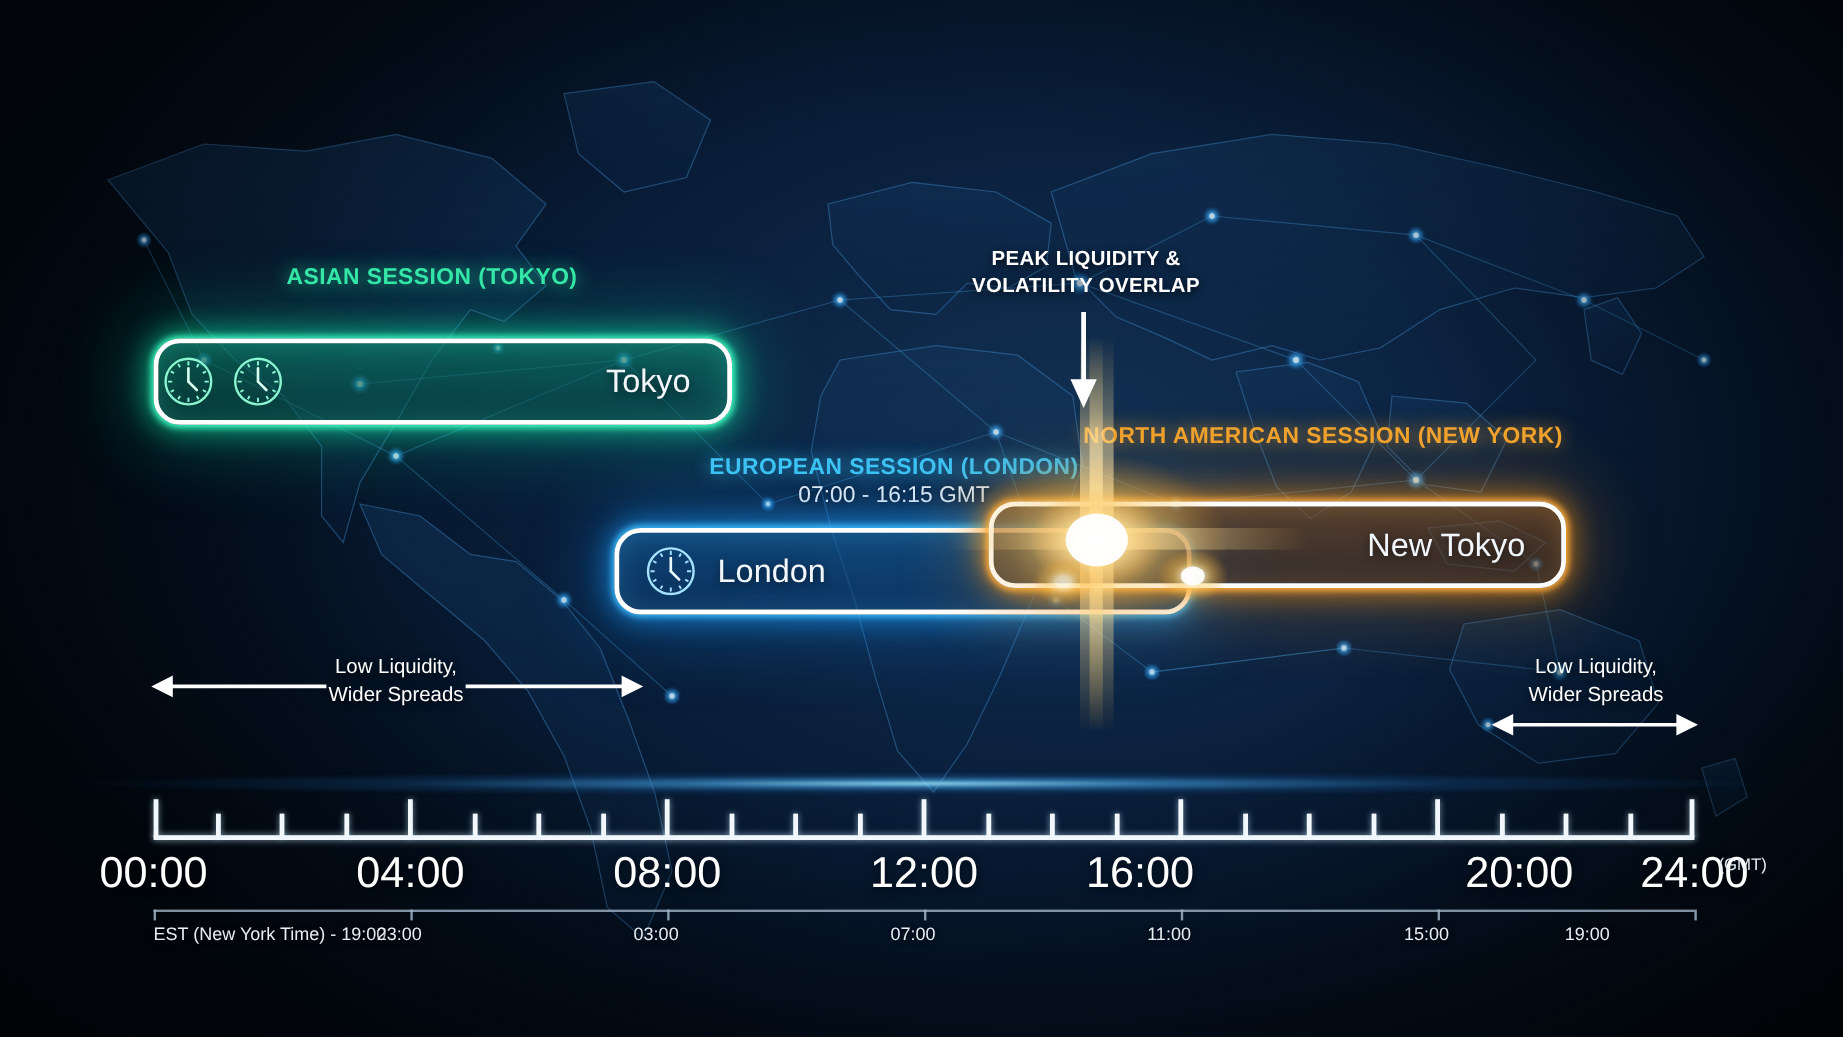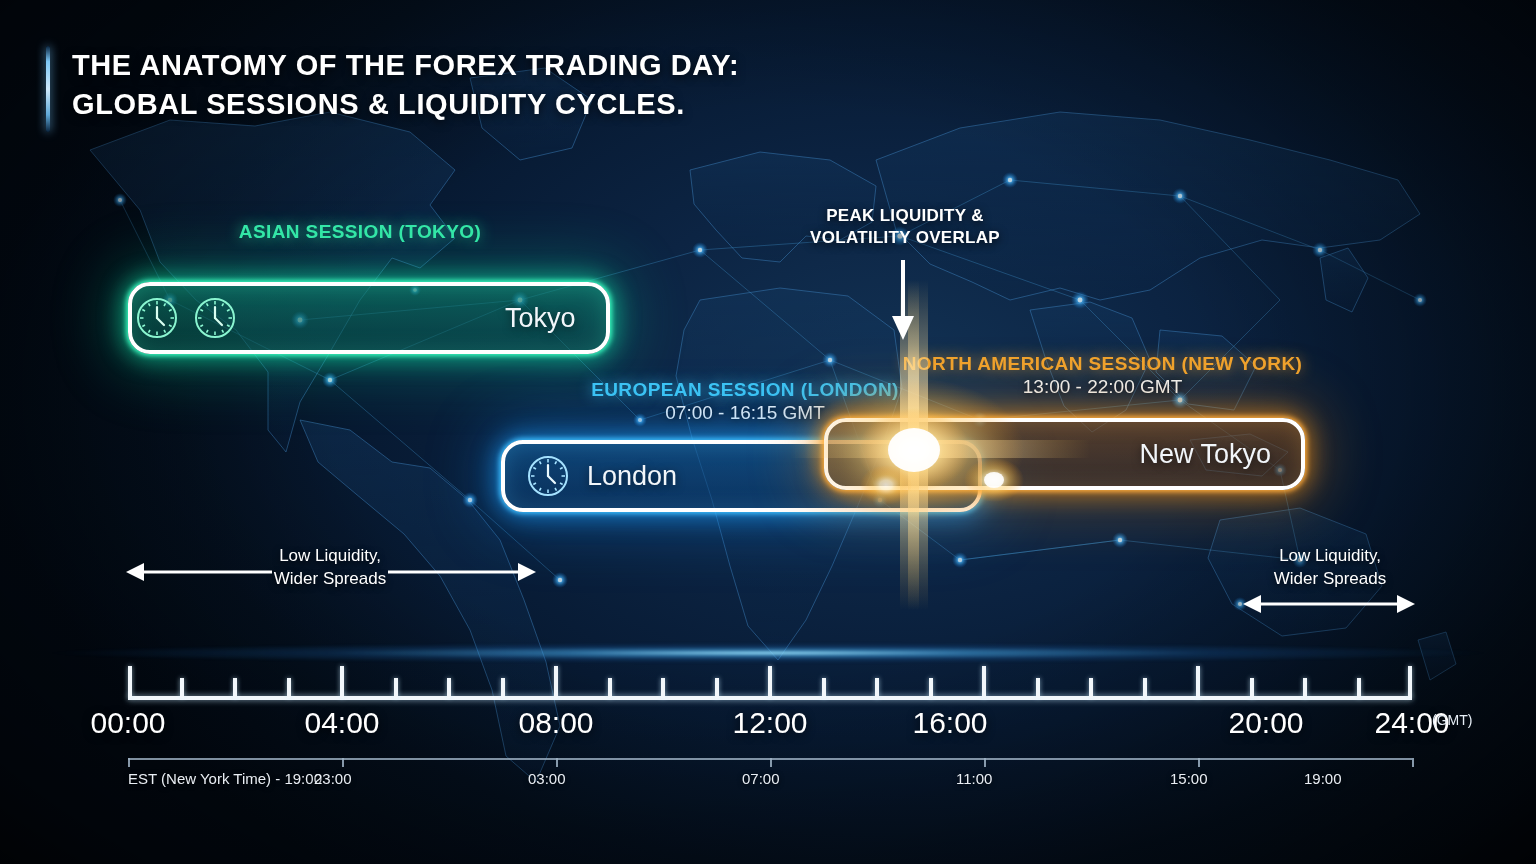--- a/index.html
+++ b/index.html
@@ -82,21 +82,21 @@
     font-weight:bold; line-height:1.3; letter-spacing:.3px; text-shadow:0 2px 8px rgba(0,0,0,.85); }
   .lowliq { position:absolute; color:#fff; font-size:17px; line-height:1.35; text-align:center;
      text-shadow:0 2px 7px rgba(0,0,0,.85); white-space:nowrap; }
 
   
   #streak { position:absolute; left:0; right:0; height:26px;
     background:radial-gradient(ellipse 60% 50% at 50% 50%, rgba(150,225,255,.95) 0%, rgba(70,170,235,.55) 22%, rgba(30,110,190,.22) 48%, rgba(10,40,80,0) 78%);
     filter:blur(1px); }
   #axis-line { position:absolute; height:4px; background:#f2f7fb; box-shadow:0 0 6px rgba(200,235,255,.7); }
   .tick { position:absolute; background:#f2f7fb; width:4px; box-shadow:0 0 5px rgba(200,235,255,.6); }
-  .gmt-lab { position:absolute; color:#fff; font-size:30px; text-shadow:0 2px 8px rgba(0,0,0,.8);
+  .gmt-lab { position:absolute; color:#fff; font-size:36px; text-shadow:0 2px 8px rgba(0,0,0,.8);
      transform:translateX(-50%); white-space:nowrap; }
   #gmt-unit { position:absolute; color:#e6eef6; font-size:14px; }
   #est-line { position:absolute; height:2px; background:#9fb3c6; opacity:.8; }
   .est-tick { position:absolute; width:2px; height:9px; background:#9fb3c6; opacity:.85; }
   .est-lab { position:absolute; color:#e9eef4; font-size:15px; white-space:nowrap;
      text-shadow:0 1px 5px rgba(0,0,0,.8); }
 </style>
 </head>
 <body>
 
@@ -205,27 +205,20 @@
           <circle cx="120" cy="200" r="2" fill="#d9f3ff"></circle>
         <circle cx="1240" cy="604" r="7" fill="url(#nodeg)"></circle>
           <circle cx="1240" cy="604" r="2" fill="#d9f3ff"></circle>
         <circle cx="415" cy="290" r="6" fill="url(#nodeg)"></circle>
           <circle cx="415" cy="290" r="1.8" fill="#d9f3ff"></circle>
       </g>
     </g>
   </svg>
   <div class="vig"></div>
 
-  <div id="title-block">
-    <div id="title-accent"></div>
-    <div id="title-text">
-      <div>THE ANATOMY OF THE FOREX TRADING DAY:</div>
-      <div>GLOBAL SESSIONS &amp; LIQUIDITY CYCLES.</div>
-    </div>
-  </div>
 
   <div class="session" id="asian-session" style="left:110px; top:220px; width:500px;">
     <div class="s-label" style="top:0;">
       <div class="s-name" id="tokyo-name">ASIAN SESSION (TOKYO)</div>
     </div>
     <div class="bar" id="tokyo-bar" style="left: 18px; top: 62px; width: 481.5px; height: 72px;">
       <div class="clocks" style="margin-right:auto;">
         <svg class="clock" width="46" height="46" viewBox="0 0 46 46">
           <circle cx="23" cy="23" r="19" fill="none" stroke="#8af5d0" stroke-width="2"></circle>
           <g stroke="#8af5d0" stroke-width="1.6">
@@ -267,21 +260,21 @@
       </div>
       <span class="city">Tokyo</span>
     </div>
   </div>
 
   <div class="session" id="european-session" style="left:495px; top:378px; width:500px;">
     <div class="s-label" style="top:0;">
       <div class="s-name" id="london-name">EUROPEAN SESSION (LONDON)</div>
       <div class="s-hours">07:00 - 16:15 GMT</div>
     </div>
-    <div class="bar" id="london-bar" style="left: 6px; top: 62px; width: 481px; height: 72px;">
+    <div class="bar" id="london-bar" style="left: 17px; top: 62px; width: 481px; height: 72px;">
       <svg class="clock" width="46" height="46" viewBox="0 0 46 46" style="margin-right:16px;">
         <circle cx="23" cy="23" r="19" fill="none" stroke="#a5e2ff" stroke-width="2"></circle>
         <g stroke="#a5e2ff" stroke-width="1.6">
           <line x1="23" y1="6" x2="23" y2="9.5"></line>
             <line x1="23" y1="36.5" x2="23" y2="40"></line>
           <line x1="6" y1="23" x2="9.5" y2="23"></line>
             <line x1="36.5" y1="23" x2="40" y2="23"></line>
           <line x1="31.5" y1="8.3" x2="30" y2="11"></line>
             <line x1="16" y1="35" x2="14.5" y2="37.7"></line>
           <line x1="37.7" y1="31.5" x2="35" y2="30"></line>
@@ -294,21 +287,20 @@
         <line x1="23" y1="23" x2="23" y2="12" stroke="#eaf9ff" stroke-width="2.2" stroke-linecap="round"></line>
         <line x1="23" y1="23" x2="30" y2="30" stroke="#eaf9ff" stroke-width="2.2" stroke-linecap="round"></line>
       </svg>
       <span class="city">London</span>
     </div>
   </div>
 
   <div class="session" id="na-session" style="left:865px; top:352px; width:475px;">
     <div class="s-label" style="top:0;">
       <div class="s-name" id="ny-name">NORTH AMERICAN SESSION (NEW YORK)</div>
-      <div class="s-hours">13:00 - 22:00 GMT</div>
     </div>
     <div class="bar" id="ny-bar" style="left: -41.5px; top: 66px; width: 481.5px; height: 72px;">
       <span class="city">New Tokyo</span>
     </div>
   </div>
 
   <div id="overlap" style="left:790px; top:280px; width:300px; height:330px;">
     <svg width="300" height="330" viewBox="0 0 300 330">
       <defs>
         <radialGradient id="core">

